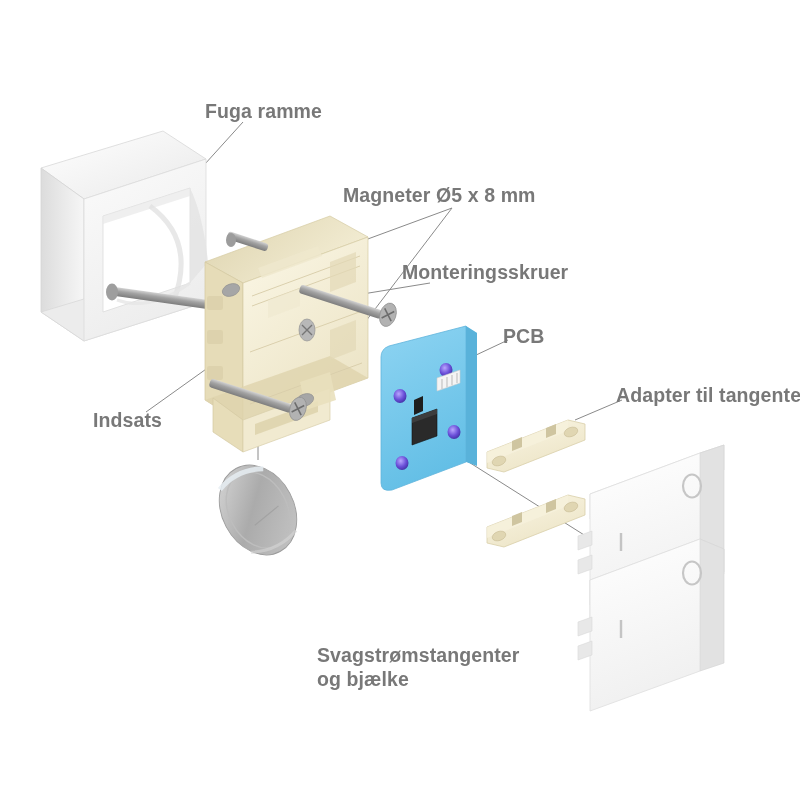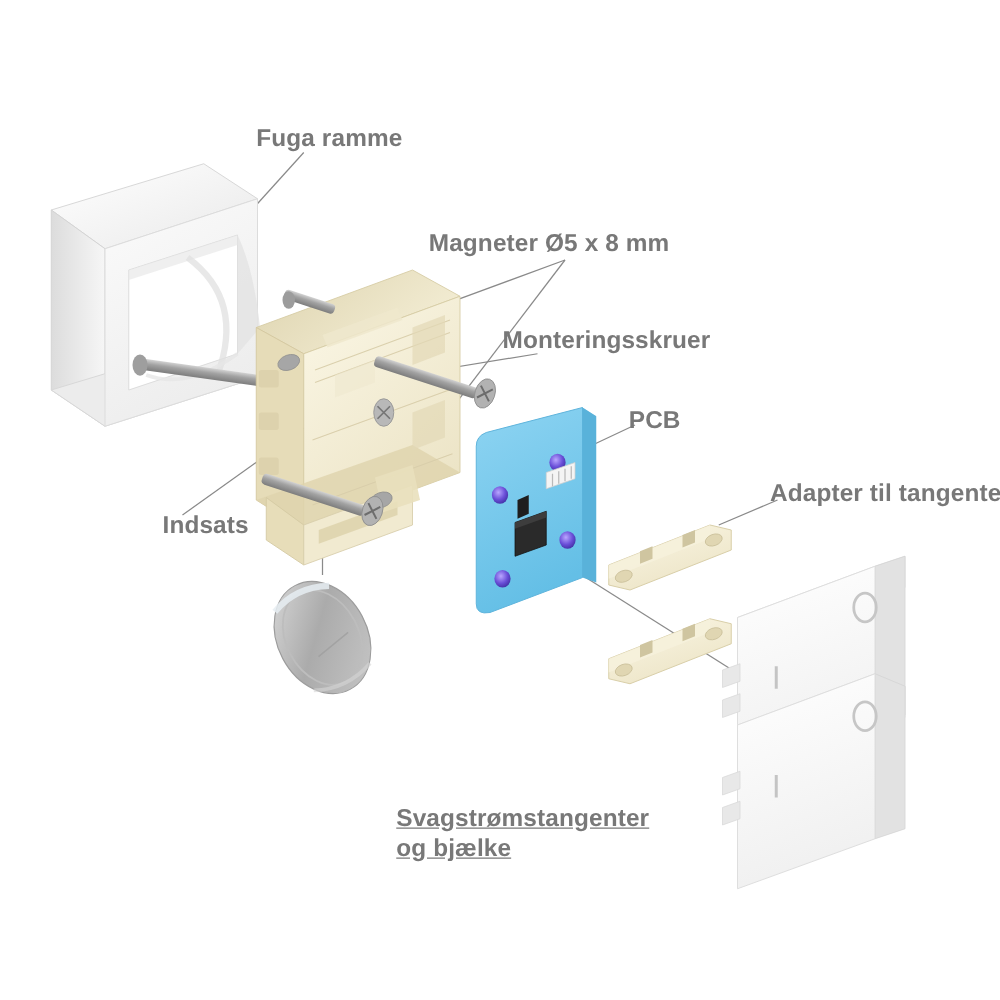--- a/index.html
+++ b/index.html
@@ -33,23 +33,23 @@
     letter-spacing: 0.1px;
     line-height: 1.22;
     white-space: pre;
     user-select: none;
   }
   #lbl-fuga      { left: 205px; top: 100px; }
   #lbl-magneter  { left: 343px; top: 184px; }
   #lbl-skruer    { left: 402px; top: 261px; }
   #lbl-pcb       { left: 503px; top: 325px; }
   #lbl-adapter   { left: 616px; top: 384px; }
-  #lbl-indsats   { left: 93px;  top: 409px; margin-left: 37px; }
+  #lbl-indsats   { left: 93px;  top: 409px; }
   #lbl-batteri   { left: 45px;  top: 532px; }
-  #lbl-svags     { left: 317px; top: 644px; text-decoration: underline; }
+  #lbl-svags     { left: 317px; top: 644px; }
 </style>
 </head>
 <body>
 
 <div id="stage">
 
   <svg id="art" viewBox="0 0 800 800" xmlns="http://www.w3.org/2000/svg">
     <defs>
       <linearGradient id="gWhiteTop" x1="0" y1="0" x2="1" y2="1">
         <stop offset="0" stop-color="#ffffff"></stop>

